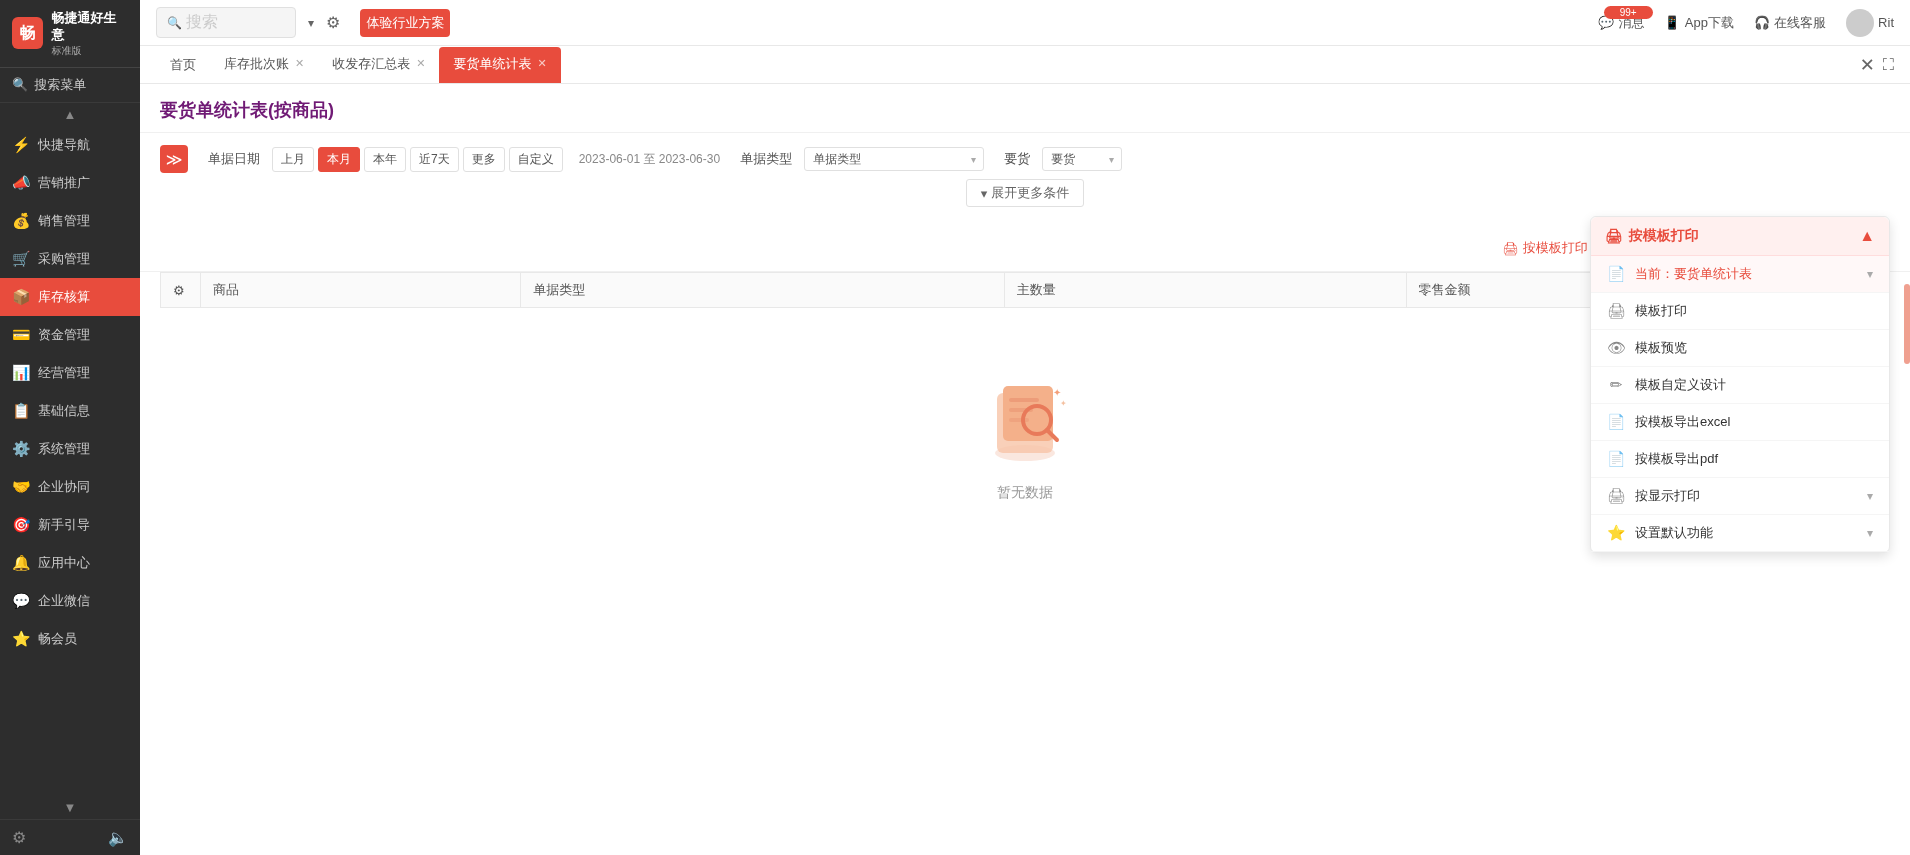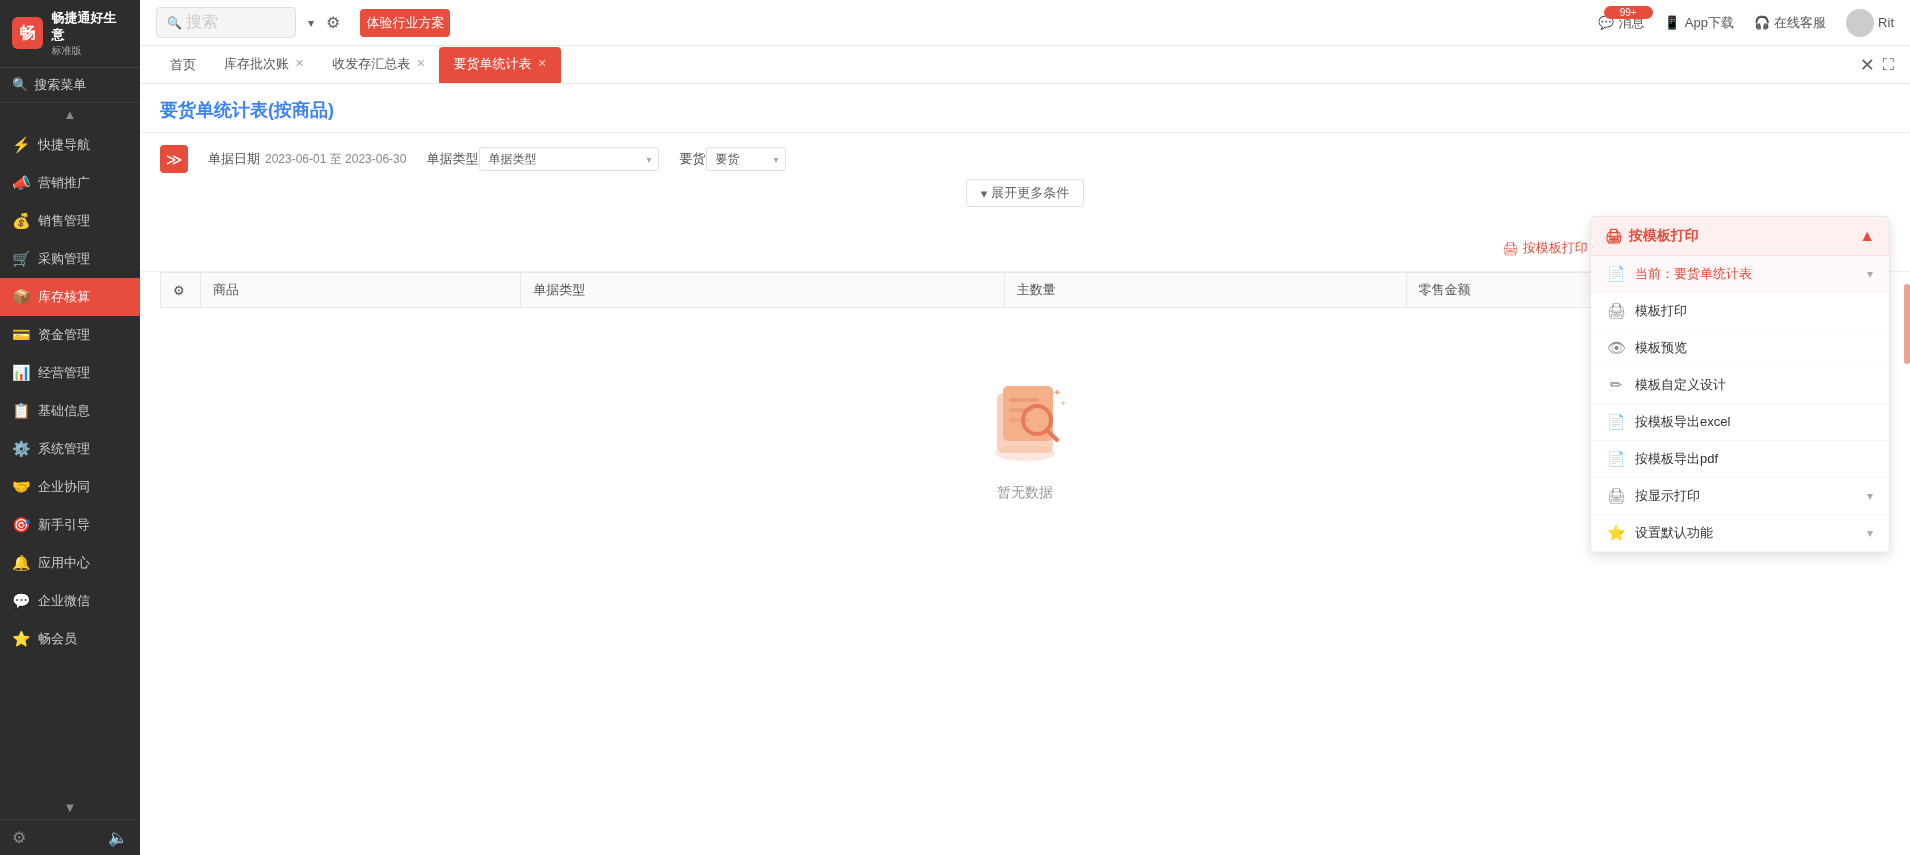--- a/index.html
+++ b/index.html
@@ -196,21 +196,21 @@
       flex: 1;
       background: white;
       overflow: auto;
       position: relative;
     }
 
     .page-header {
       padding: 14px 20px 10px;
       font-size: 18px;
       font-weight: bold;
-      color: #3b82f6;
+      color: #701a75;
       border-bottom: 1px solid #f0f0f0;
     }
     .filter-expand-btn {
       width: 28px;
       height: 28px;
       background: #e84c3d;
       color: white;
       display: flex;
       align-items: center;
       justify-content: center;
@@ -413,21 +413,21 @@
     }
     .filter-line {
       display: flex;
       align-items: center;
       gap: 20px;
       flex-wrap: wrap;
     }
     .filter-group {
       display: flex;
       align-items: center;
-      gap: 1px;
+      gap: 12px;
     }
   </style>
 </head>
 <body>
 
 <div class="sidebar">
   <div class="sidebar-logo">
     <div class="logo-icon">畅</div>
     <div class="logo-text">
       <div class="main">畅捷通好生意</div>
@@ -567,20 +567,29 @@
 
     <div class="page-header">
       <span>要货单统计表(按商品)</span>
     </div>
 
     <div class="filter-section">
       <div class="filter-line">
         <div class="filter-expand-btn">≫</div>
         <div class="filter-group">
           <span class="filter-label">单据日期</span>
+          <div class="date-btns">
+
+          <button class="date-btn">上月</button>
+              <button class="date-btn active">本月</button>
+              <button class="date-btn">本年</button>
+              <button class="date-btn">近7天</button>
+              <button class="date-btn">更多</button>
+              <button class="date-btn">自定义</button>
+            </div>
           <span class="date-range-text">2023-06-01 至 2023-06-30</span>
         </div>
 
         <div class="filter-group">
           <span class="filter-label">单据类型</span>
           <div class="filter-select-wrapper">
             <select>
               <option>单据类型</option>
               <option>要货单</option>
               <option>采购单</option>

